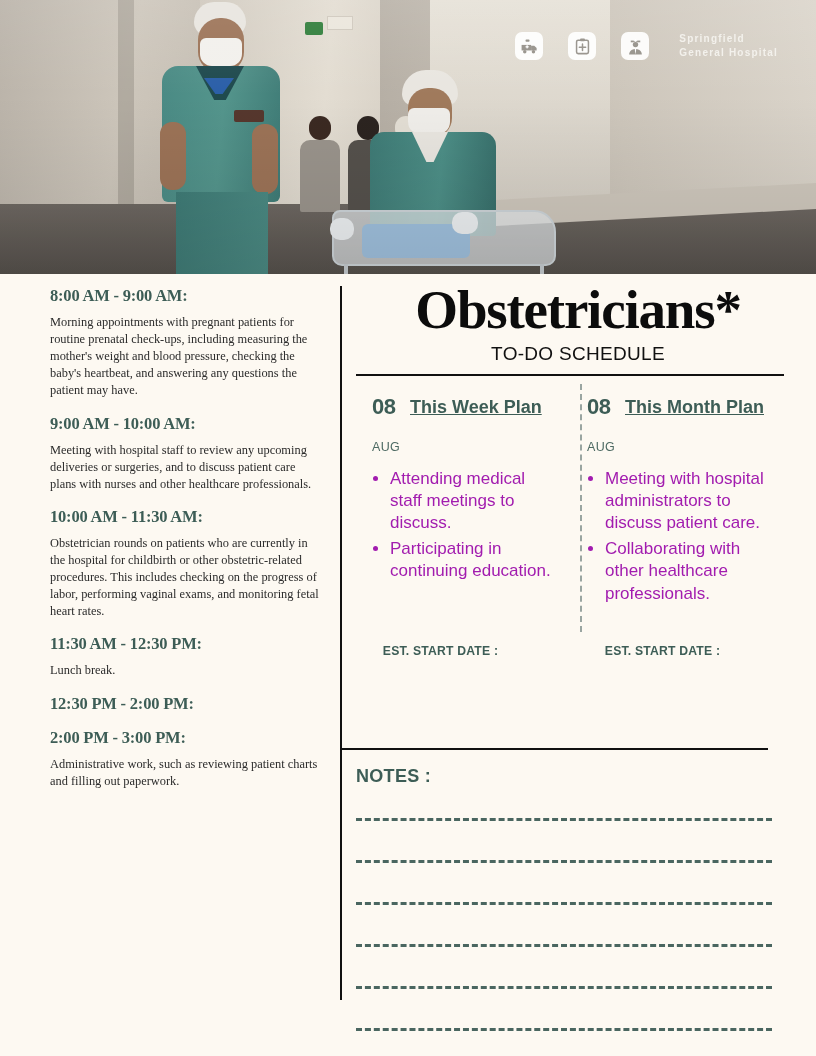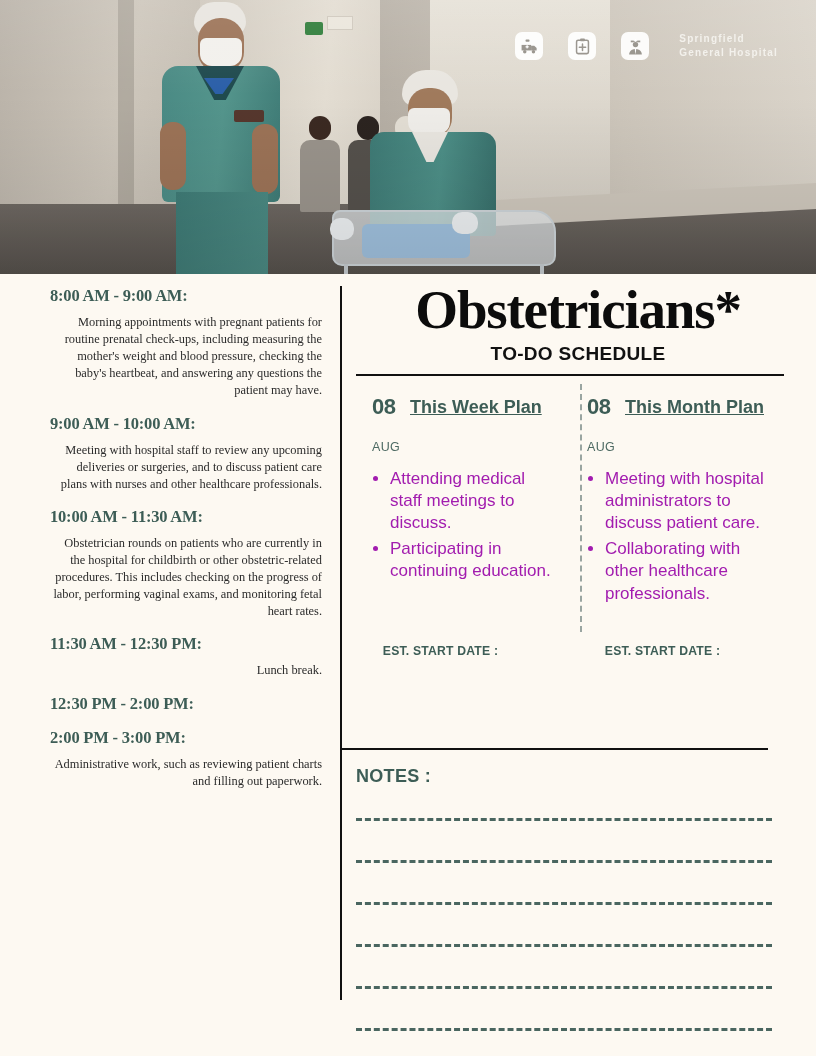--- a/index.html
+++ b/index.html
@@ -194,35 +194,35 @@
   
   .schedule {
     position: absolute; left: 50px; top: 12px; width: 272px;
   }
   .sched-item { margin-bottom: 14px; font-family: Liberation Serif, serif; }
   .sched-time {
     color: #3d5d56; font-size: 16.5px; font-weight: 700; letter-spacing: -0.2px;
     margin-bottom: 8px;
   }
   .sched-desc {
-    color: #2b2b2b; font-size: 12.4px; line-height: 1.38; text-align: right;
+    color: #2b2b2b; font-size: 12.4px; line-height: 1.38;
   }
 
   
   .right { position: absolute; left: 340px; top: 0; width: 476px; }
 
   .title-block { padding: 8px 10px 0 16px; }
   .main-title {
     font-family: "Liberation Serif", serif;
     font-size: 55px; font-weight: 700; color: #0c0c0c;
     letter-spacing: -1.2px; line-height: 1.0; text-align: center;
     padding-right: 6px;
   }
   .sub-title {
-    text-align: center; color: #111111; font-size: 19px; font-weight: 700;
+    text-align: center; color: #111111; font-size: 19px; font-weight: 400;
     letter-spacing: 0.3px; margin-top: 6px; padding-right: 6px;
   }
   .rule {
     height: 2px; background: #111111; margin: 9px 0 0 0; width: 428px;
   }
 
   
   .plans { display: flex; position: relative; padding: 20px 0 0 0; width: 430px; }
   .plan { width: 215px; padding: 0 14px 0 16px; }
   .plan-head { display: flex; align-items: flex-start; gap: 10px; }

